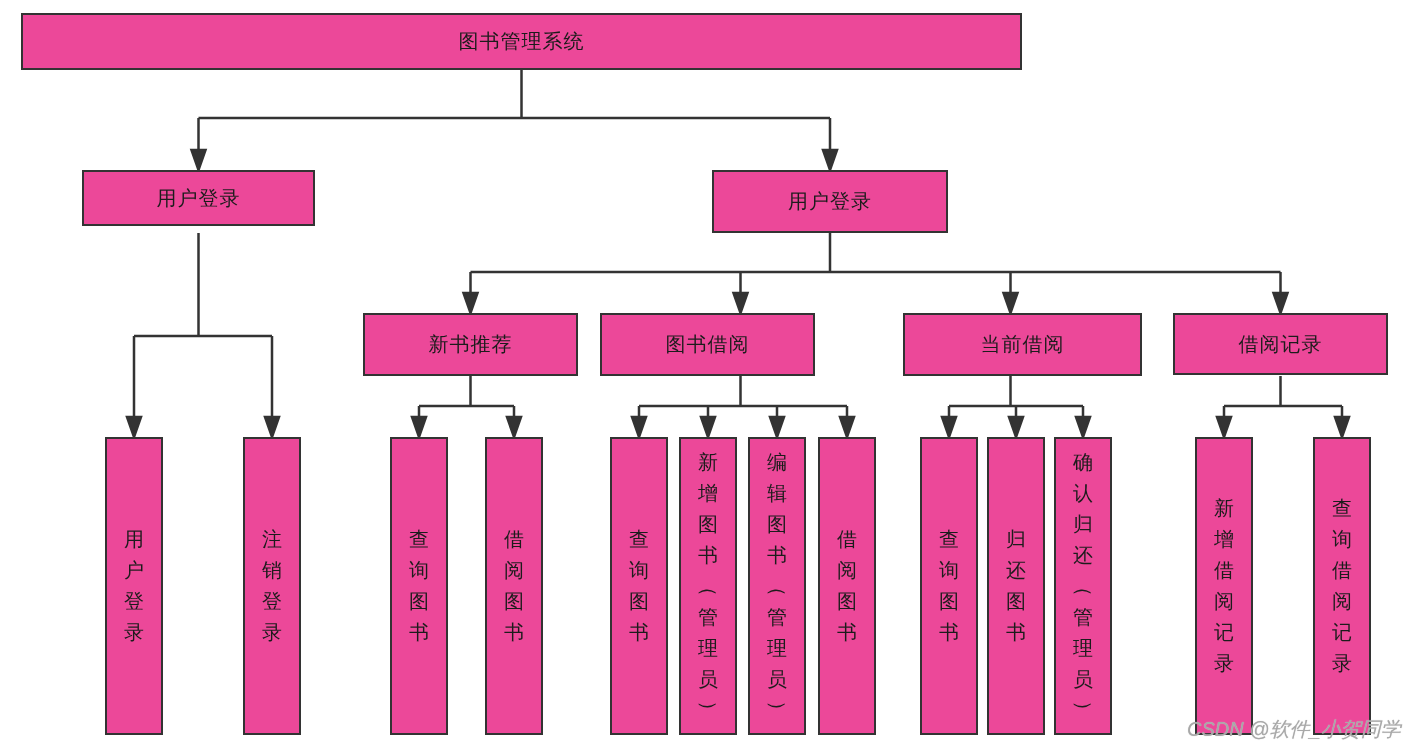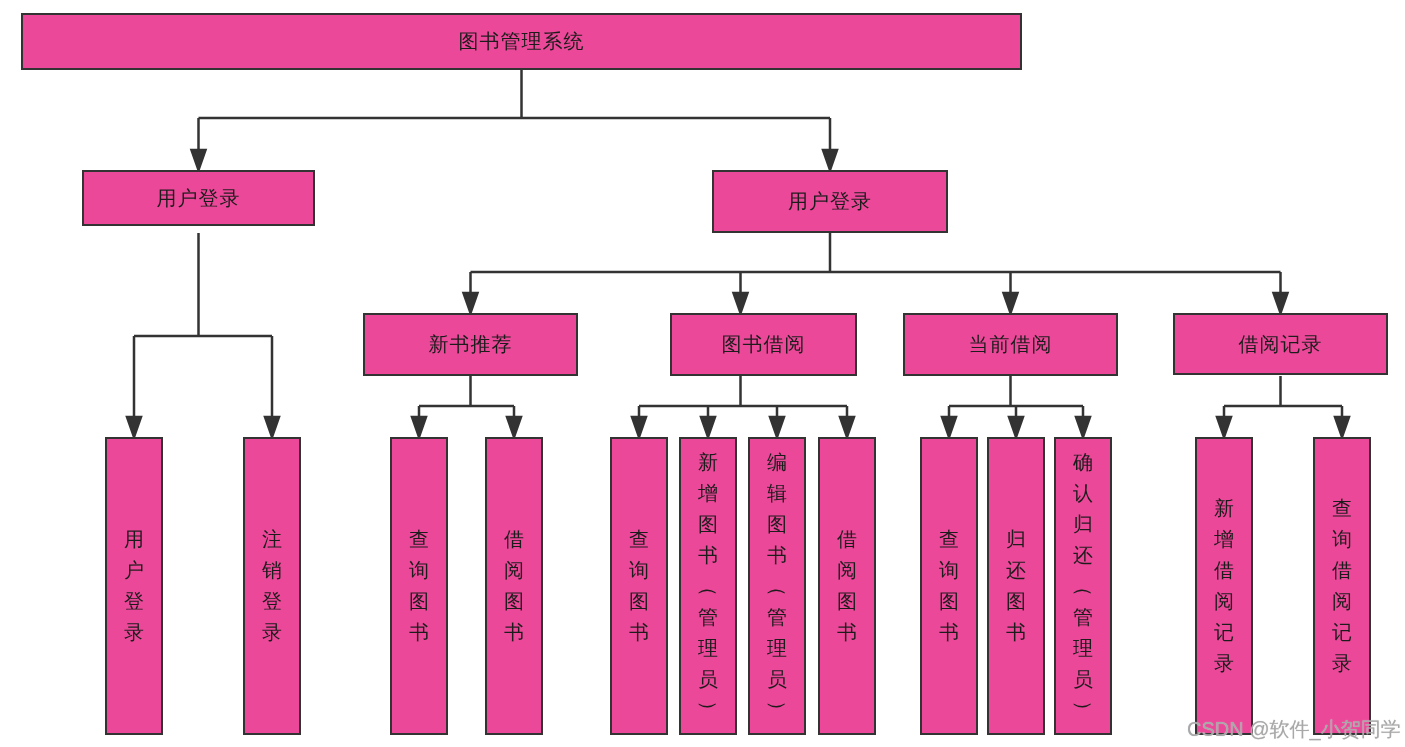--- a/index.html
+++ b/index.html
@@ -55,20 +55,21 @@
     transform: rotate(90deg);
   }
   .watermark {
     position: absolute;
     left: 1187px;
     top: 716px;
     color: #a8a8a8;
     font-size: 20px;
     white-space: nowrap;
     text-shadow: 0 0 1px #c9c9c9;
+    font-style: italic;
   }
 </style>
 </head>
 <body>
 
 <div id="canvas">
 
   <svg class="connectors" width="1405" height="747" viewBox="0 0 1405 747">
 
     <g stroke="#333333" stroke-width="2.5" fill="#333333">
@@ -126,24 +127,24 @@
   <div class="node" style="left:82px;top:170px;width:233px;height:56px">
     <span>用户登录</span>
   </div>
   <div class="node" style="left:712px;top:170px;width:236px;height:63px">
     <span>用户登录</span>
   </div>
 
   <div class="node" style="left:363px;top:313px;width:215px;height:63px">
     <span>新书推荐</span>
   </div>
-  <div class="node" style="left:670px;top:313px;width:187px;height:63px">
+  <div class="node" style="left:600px;top:313px;width:215px;height:63px">
     <span>图书借阅</span>
   </div>
-  <div class="node" style="left:903px;top:313px;width:215px;height:63px">
+  <div class="node" style="left:903px;top:313px;width:239px;height:63px">
     <span>当前借阅</span>
   </div>
   <div class="node" style="left:1173px;top:313px;width:215px;height:62px">
     <span>借阅记录</span>
   </div>
 
   <div class="node leaf" style="left:105px;top:437px;width:58px;height:298px">
     <span class="vlabel">
         <span class="ch">用</span>
         <span class="ch">户</span>

